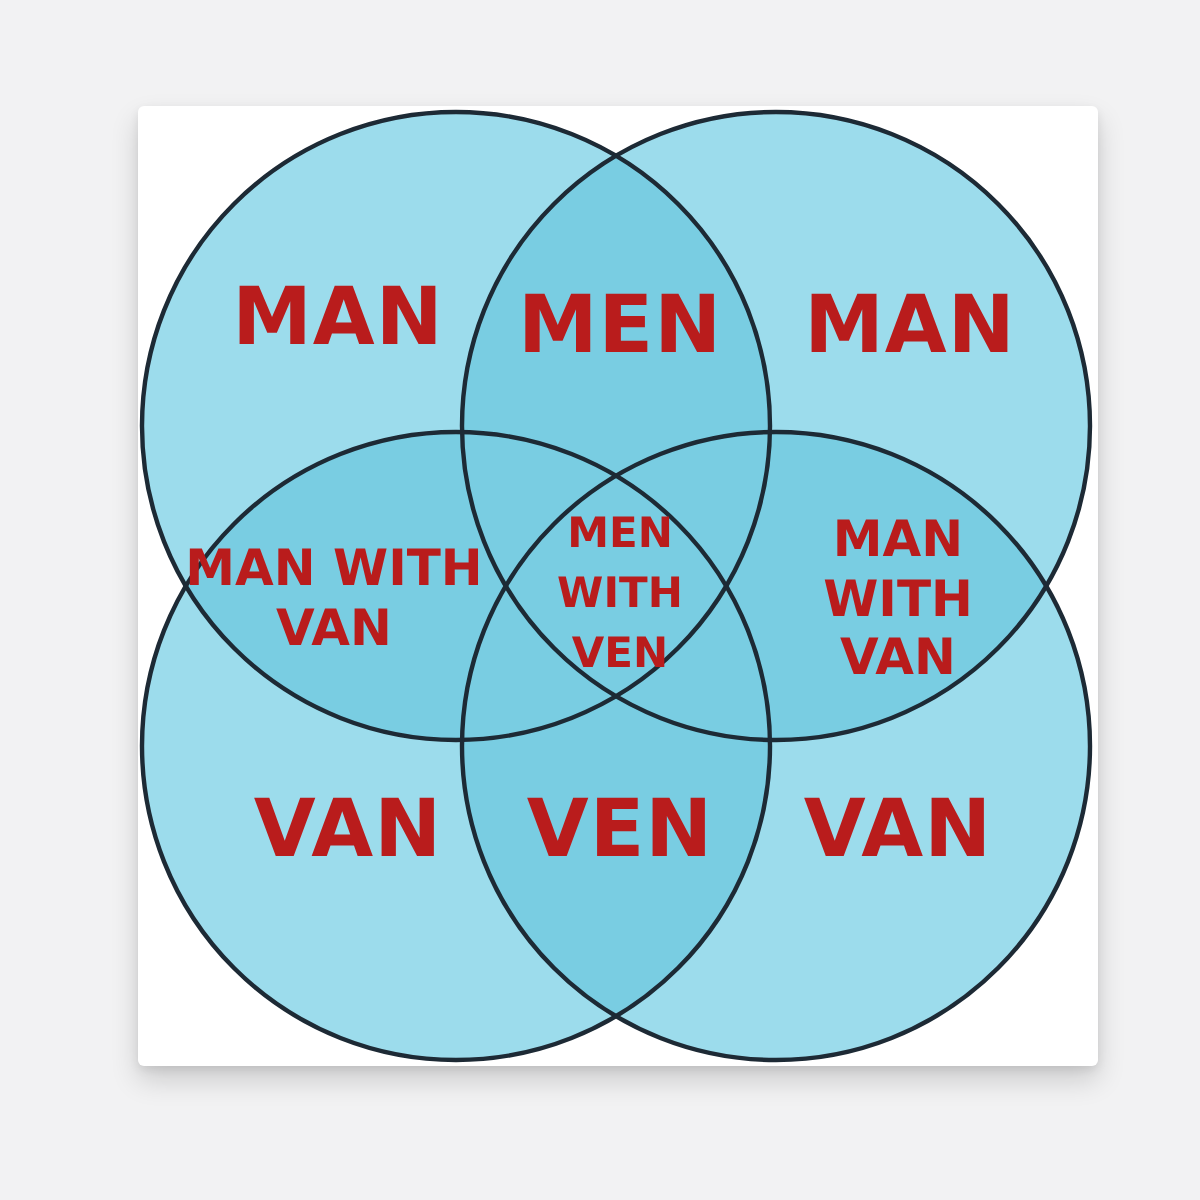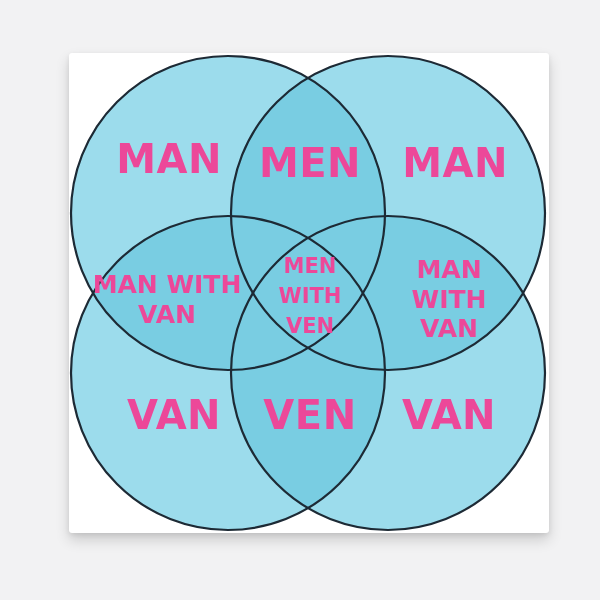--- a/index.html
+++ b/index.html
@@ -31,21 +31,21 @@
     position: absolute;
     left: 0;
     top: 0;
     width: 480px;
     height: 480px;
     display: block;
   }
   .vlabel {
     position: absolute;
     transform: translate(-50%, -50%);
-    color: #ec4899;
+    color: #b91c1c;
     font-weight: 800;
     text-align: center;
     white-space: pre-line;
     user-select: none;
     pointer-events: none;
   }
   .vlabel.big {
     font-size: 40px;
     letter-spacing: 0.5px;
     line-height: 1;

